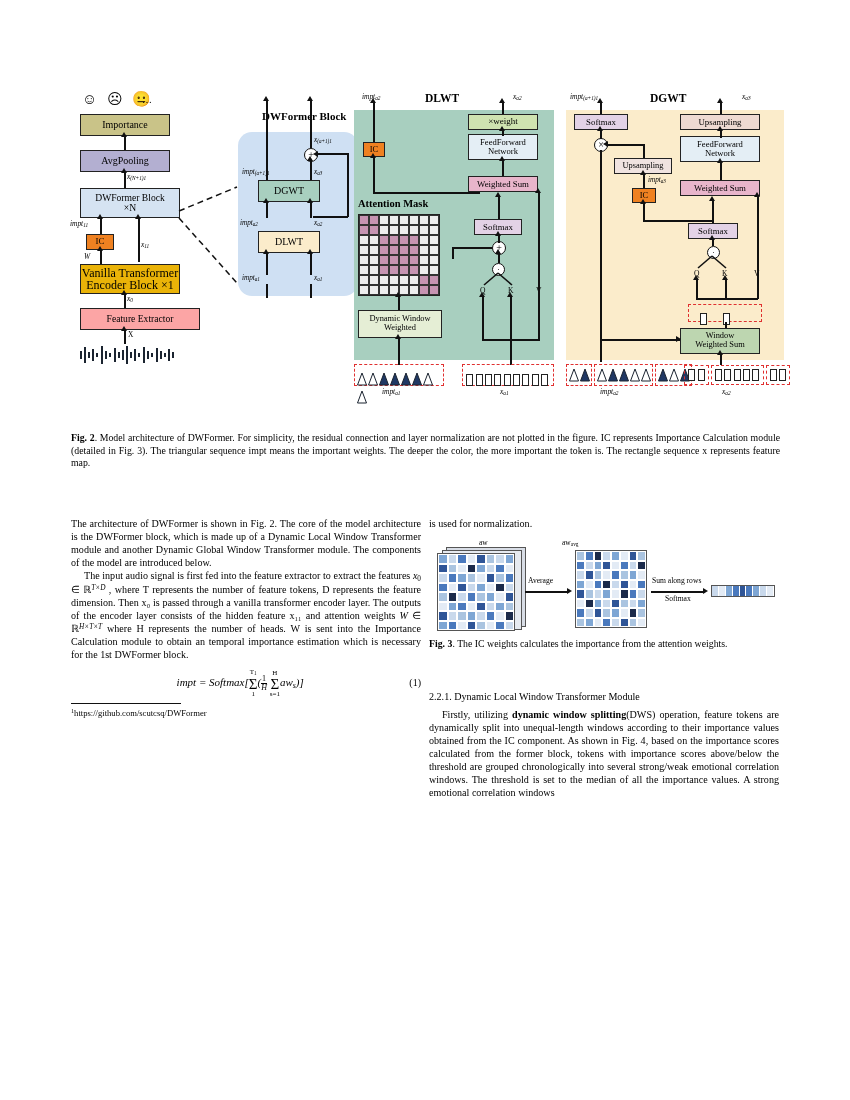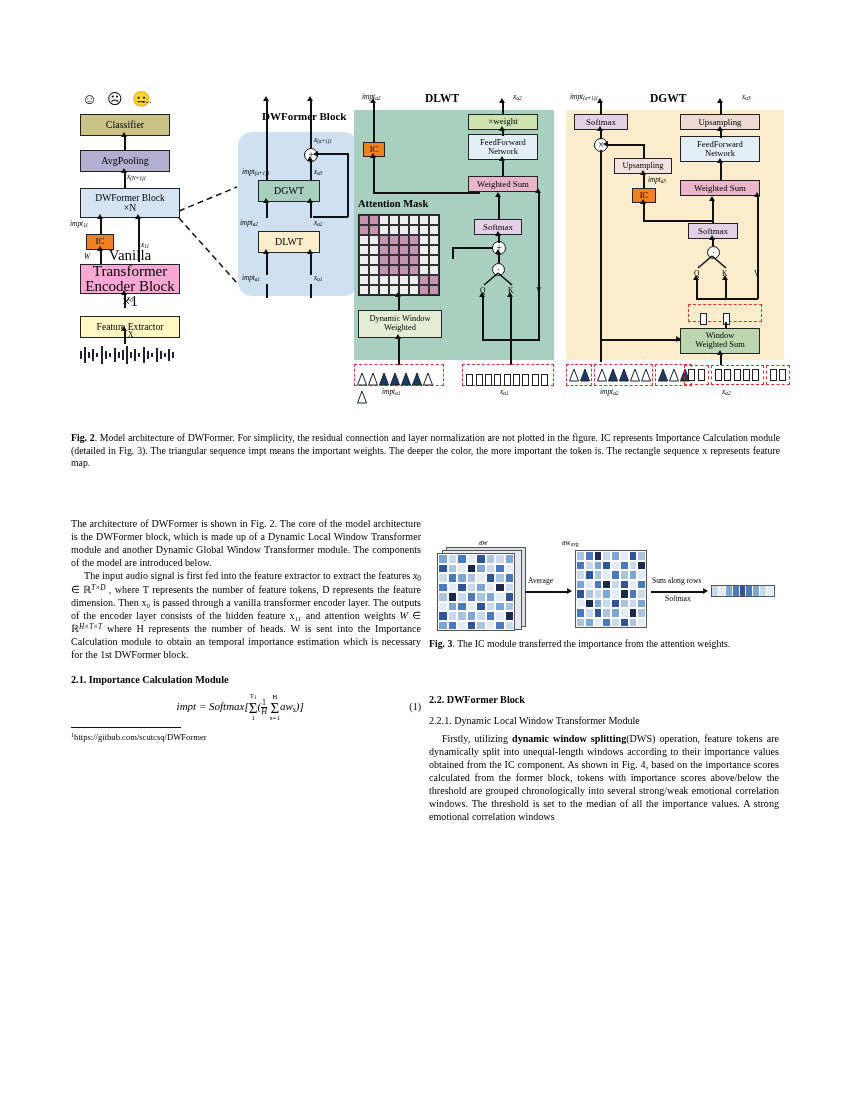--- a/index.html
+++ b/index.html
@@ -52,21 +52,21 @@
 </head>
 <body>
 
 <div class="page">
 
   <div class="fig" id="fig2" style="left:70px;top:88px;width:715px;height:325px;">
 
     <div class="lbl" style="left:12px;top:2px;font-size:15px;letter-spacing:3px;">☺&nbsp;☹&nbsp;😐</div>
     <div class="lbl" style="left:72px;top:6px;font-size:10px;">…</div>
 
-    <div class="box" style="left:10px;top:26px;width:90px;height:22px;background:#c9c388;font-size:10px;">Classifier</div>
+    <div class="box" style="left:10px;top:26px;width:90px;height:22px;background:#c9c388;font-size:10px;">Importance</div>
     <div class="vline" style="left:54px;top:48px;height:14px;"></div>
     <div class="arrowup" style="left:50.5px;top:44px;"></div>
 
     <div class="box" style="left:10px;top:62px;width:90px;height:22px;background:#b3afd1;font-size:10px;">AvgPooling</div>
     <div class="vline" style="left:54px;top:84px;height:16px;"></div>
     <div class="arrowup" style="left:50.5px;top:80px;"></div>
     <div class="lbl ital" style="left:57px;top:84px;font-size:7.4px;">x<sub>(N+1)1</sub></div>
 
     <div class="box" style="left:10px;top:100px;width:100px;height:30px;background:#d5e3f2;font-size:9.6px;flex-direction:column;">
       <span>DWFormer Block</span>
@@ -78,29 +78,29 @@
     <div class="vline" style="left:68px;top:130px;height:44px;"></div>
     <div class="arrowup" style="left:64.5px;top:126px;"></div>
     <div class="lbl ital" style="left:0px;top:131px;font-size:7.4px;">impt<sub>11</sub></div>
     <div class="lbl ital" style="left:71px;top:152px;font-size:7.4px;">x<sub>11</sub></div>
 
     <div class="box" style="left:16px;top:146px;width:28px;height:16px;background:#ef8121;font-size:9px;">IC</div>
     <div class="vline" style="left:30px;top:162px;height:14px;"></div>
     <div class="arrowup" style="left:26.5px;top:158px;"></div>
     <div class="lbl ital" style="left:14px;top:164px;font-size:7.4px;">W</div>
 
-    <div class="box" style="left:10px;top:176px;width:100px;height:30px;background:#f9a8d4;font-size:15px;flex-direction:column;">
+    <div class="box" style="left:10px;top:176px;width:100px;height:30px;background:#eab308;font-size:12px;flex-direction:column;">
       <span>Vanilla Transformer</span>
       <span>Encoder Block ×1</span>
     </div>
     <div class="vline" style="left:54px;top:206px;height:14px;"></div>
     <div class="arrowup" style="left:50.5px;top:202px;"></div>
     <div class="lbl ital" style="left:57px;top:206px;font-size:7.4px;">x<sub>0</sub></div>
 
-    <div class="box" style="left:10px;top:220px;width:100px;height:22px;background:#fef9c3;font-size:9.6px;margin-top:8px;">Feature Extractor</div>
+    <div class="box" style="left:10px;top:220px;width:120px;height:22px;background:#fca5a5;font-size:9.6px;">Feature Extractor</div>
     <div class="vline" style="left:54px;top:242px;height:14px;"></div>
     <div class="arrowup" style="left:50.5px;top:238px;"></div>
     <div class="lbl" style="left:58px;top:242px;font-size:7.4px;">X</div>
 
     <svg style="position:absolute;left:8px;top:256px;" width="105" height="22">
       <g fill="#1b2430">
         <rect x="2" y="7" width="2" height="8"></rect>
           <rect x="6" y="3" width="2" height="16"></rect>
         <rect x="10" y="8" width="2" height="6"></rect>
           <rect x="14" y="5" width="2" height="12"></rect>
@@ -472,21 +472,20 @@
     <span class="bold">Fig. 2</span><span>. Model architecture of DWFormer. For simplicity, the residual connection and layer normalization are not plotted in the figure. IC represents Importance Calculation module (detailed in Fig. 3). The triangular sequence impt means the important weights. The deeper the color, the more important the token is. The rectangle sequence x represents feature map.</span>
   </div>
 
   <div class="col" style="left:71px;top:518px;">
 
 
     <p class="noind">The architecture of DWFormer is shown in Fig. 2. The core of the model architecture is the DWFormer block, which is made up of a Dynamic Local Window Transformer module and another Dynamic Global Window Transformer module. The components of the model are introduced below.</p>
 
     <p><span>The input audio signal is first fed into the feature extractor to extract the features </span><span class="mi">x</span><sub>0</sub> ∈ ℝ<sup><span class="mi">T×D</span></sup><span> , where T represents the number of feature tokens, D represents the feature dimension. Then x₀ is passed through a vanilla transformer encoder layer. The outputs of the encoder layer consists of the hidden feature x₁₁ and attention weights </span><span class="mi">W</span> ∈ ℝ<sup><span class="mi">H×T×T</span></sup><span> where H represents the number of heads. W is sent into the Importance Calculation module to obtain an temporal importance estimation which is necessary for the 1st DWFormer block.</span></p>
 
-    <div class="h3">2.1.  Importance Calculation Module</div>
 
 
     <div class="eq">
       <span style="flex:1"></span>
       <span class="mi" style="font-size:11px;">
         impt = Softmax[<span style="display:inline-block;text-align:center;vertical-align:middle;">
           <span style="display:block;font-size:7px;font-style:normal;">T<sub>1</sub></span>
           <span style="display:block;font-size:15px;font-style:normal;line-height:.8;">Σ</span>
           <span style="display:block;font-size:7px;font-style:normal;">1</span></span>(<span style="display:inline-block;text-align:center;vertical-align:middle;font-style:normal;">
           <span style="display:block;font-size:8px;border-bottom:1px solid #000;line-height:1;">1</span>
@@ -498,20 +497,23 @@
       </span>
       <span style="flex:1"></span>
       <span style="font-size:10px;">(1)</span>
     </div>
 
 
     <div class="fnrule"></div>
     <div class="fnote"><sup>1</sup><span>https://github.com/scutcsq/DWFormer</span></div>
   </div>
 
+  <div class="col" style="left:429px;top:518px;">
+    <p class="noind">is used for normalization.</p>
+  </div>
 
   <div class="fig" style="left:429px;top:538px;width:350px;height:96px;">
     <div class="lbl" style="left:50px;top:0px;font-size:7.5px;">aw</div>
     <div class="lbl" style="left:133px;top:0px;font-size:7.5px;">aw<sub>avg</sub></div>
 
     <div style="position:absolute;left:17px;top:9px;width:78px;height:78px;background:#d8dde6;border:1px solid #555;"></div>
     <div style="position:absolute;left:13px;top:12px;width:78px;height:78px;background:#e6eaf0;border:1px solid #555;"></div>
     <div id="fig3-grid-left" style="position: absolute; left: 8px; top: 15px; width: 78px; height: 78px; border: 1px solid rgb(85, 85, 85); display: grid; box-sizing: border-box; grid-template-columns: repeat(8, 1fr); grid-template-rows: repeat(8, 1fr);">
         <div style="background: rgb(126, 166, 212); border: 0.7px solid rgb(255, 255, 255); box-sizing: border-box;"></div>
         <div style="background: rgb(201, 217, 236); border: 0.7px solid rgb(255, 255, 255); box-sizing: border-box;"></div>
@@ -662,25 +664,24 @@
         <div style="flex: 1 1 0%; background: rgb(74, 121, 189); border-right: 0.7px solid rgb(255, 255, 255);"></div>
         <div style="flex: 1 1 0%; background: rgb(47, 85, 151); border-right: 0.7px solid rgb(255, 255, 255);"></div>
         <div style="flex: 1 1 0%; background: rgb(74, 121, 189); border-right: 0.7px solid rgb(255, 255, 255);"></div>
         <div style="flex: 1 1 0%; background: rgb(126, 166, 212); border-right: 0.7px solid rgb(255, 255, 255);"></div>
         <div style="flex: 1 1 0%; background: rgb(201, 217, 236); border-right: 0.7px solid rgb(255, 255, 255);"></div>
         <div style="flex: 1 1 0%; background: rgb(227, 235, 245); border-right: 0.7px solid rgb(255, 255, 255);"></div>
       </div>
   </div>
 
   <div class="cap" style="position:absolute;left:429px;top:638px;width:350px;">
-    <span class="bold">Fig. 3</span><span>. The IC module transferred the importance from the attention weights.</span>
+    <span class="bold">Fig. 3</span><span>. The IC weights calculates the importance from the attention weights.</span>
   </div>
 
   <div class="col" style="left:429px;top:682px;">
 
-    <div class="h3">2.2.  DWFormer Block</div>
     <div class="h4">2.2.1.  Dynamic Local Window Transformer Module</div>
 
 
     <p><span>Firstly, utilizing </span><span class="bold">dynamic window splitting</span><span>(DWS) operation, feature tokens are dynamically split into unequal-length windows according to their importance values obtained from the IC component. As shown in Fig. 4, based on the importance scores calculated from the former block, tokens with importance scores above/below the threshold are grouped chronologically into several strong/weak emotional correlation windows. The threshold is set to the median of all the importance values. A strong emotional correlation windows</span></p>
   </div>
 
 </div>
 
 </body></html>

